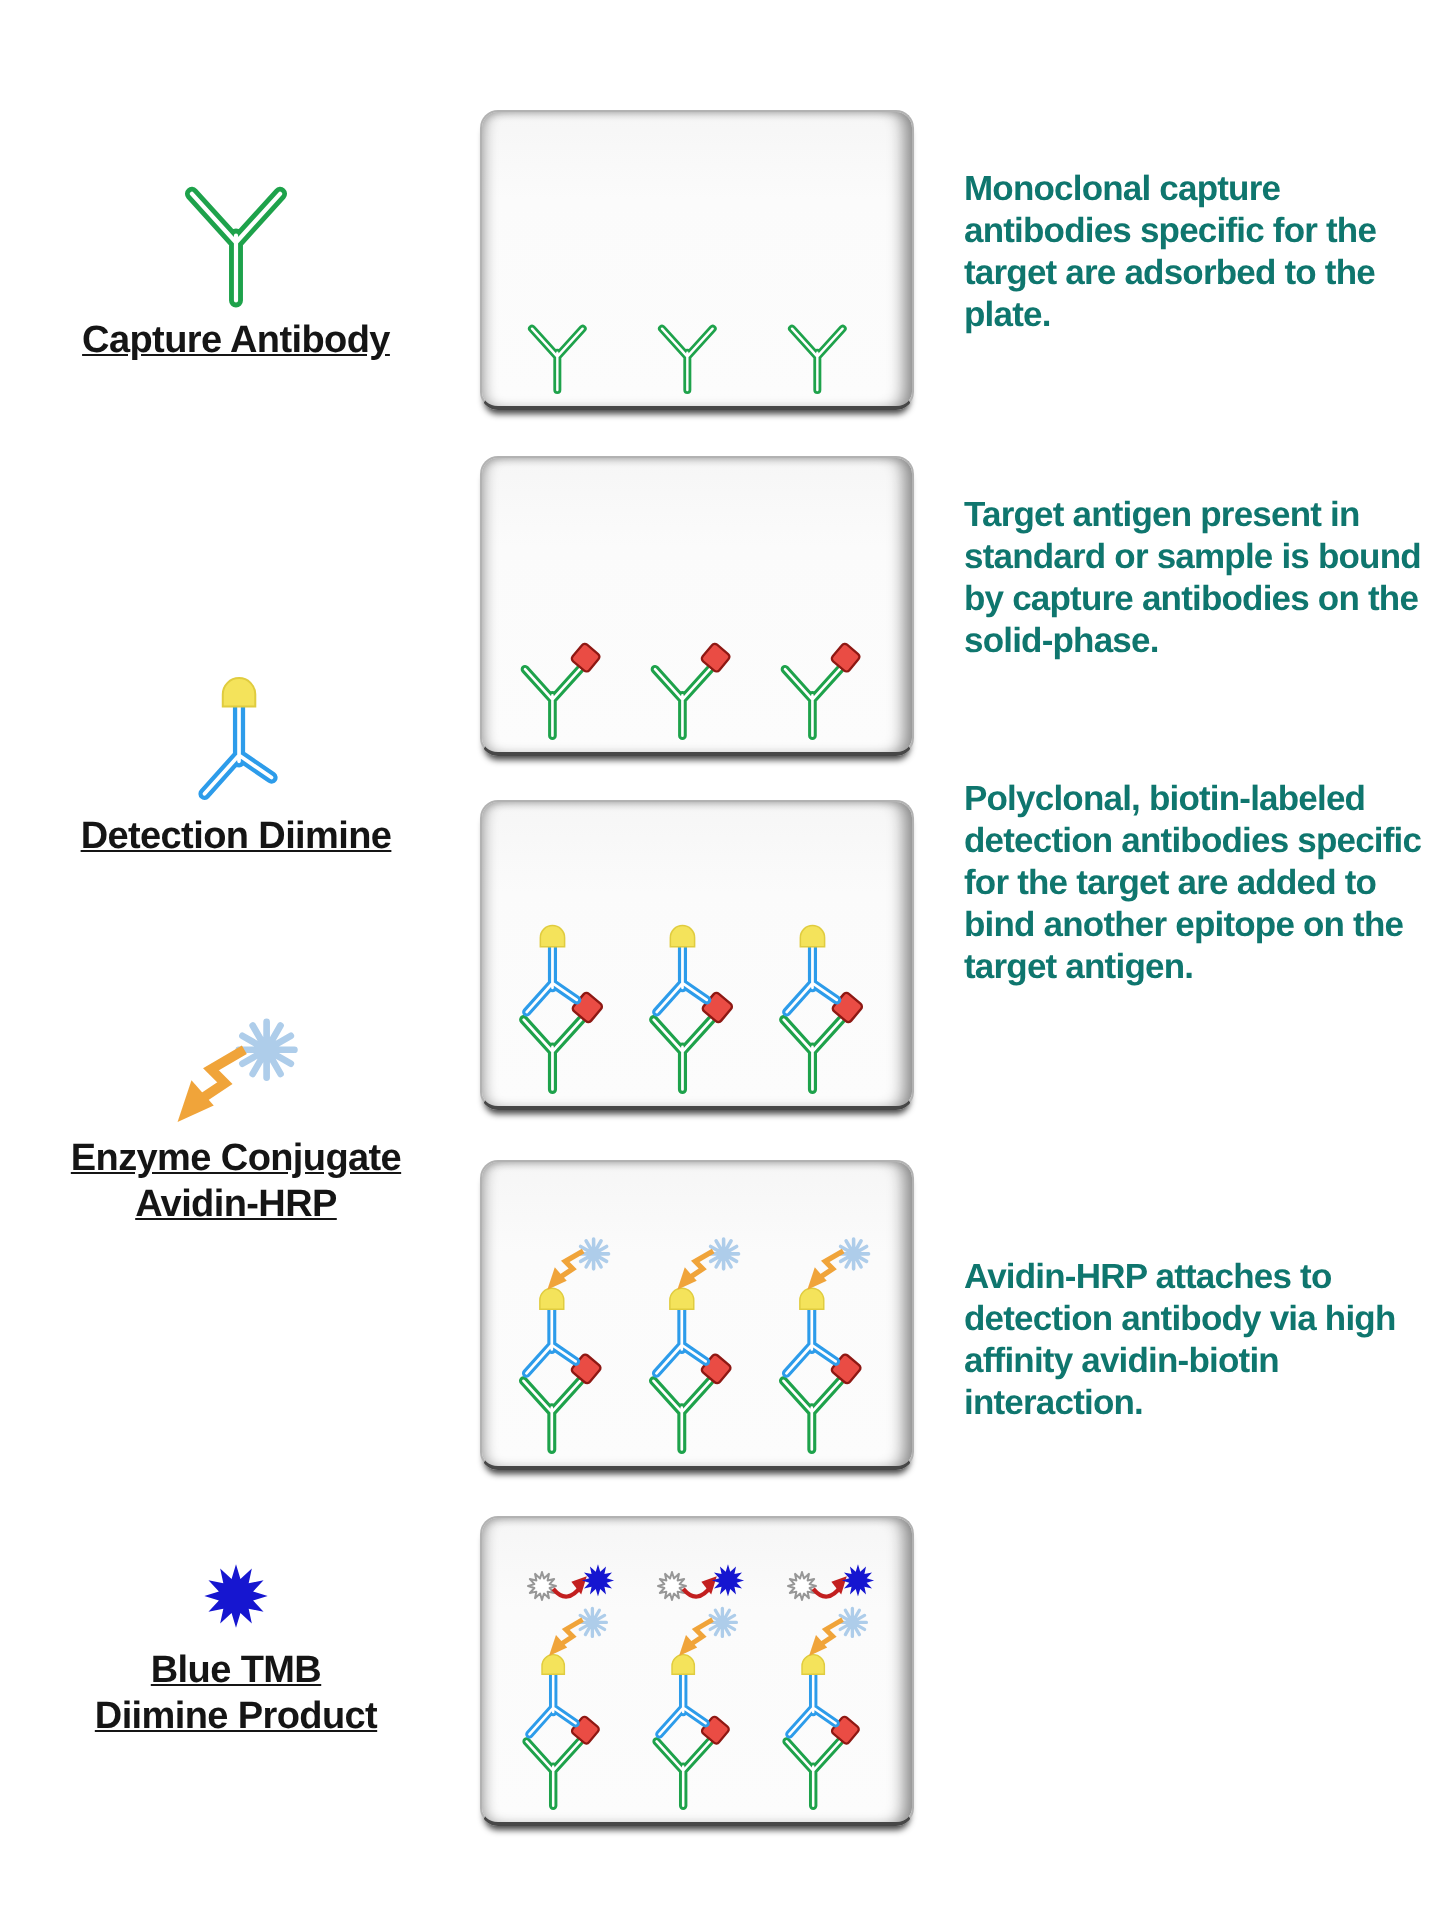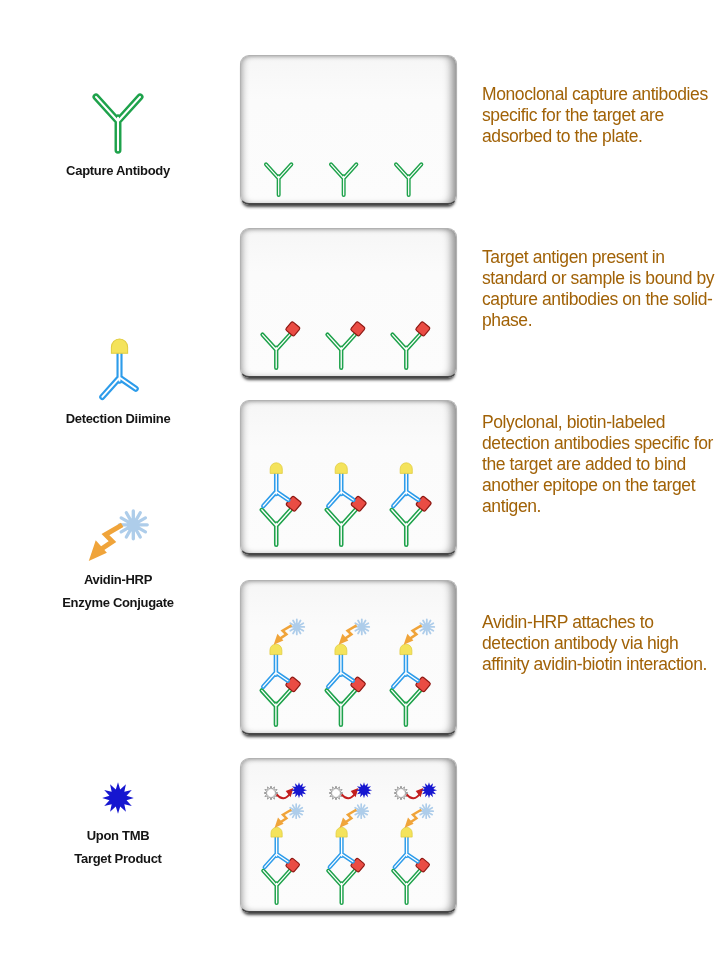--- a/index.html
+++ b/index.html
@@ -6,42 +6,42 @@
   .canvas{position:relative;width:720px;height:960px;background:#ffffff;overflow:hidden;
           font-family:"Liberation Sans",sans-serif;}
   .defs-holder{position:absolute;width:0;height:0;overflow:hidden;}
 
   
   .ab-out{fill:none;stroke-width:6;stroke-linecap:round;stroke-linejoin:round;}
   .ab-in{fill:none;stroke:#ffffff;stroke-width:1.8;stroke-linecap:round;stroke-linejoin:round;}
 
   .legend-item{position:absolute;left:8px;width:220px;display:flex;flex-direction:column;
                align-items:center;text-align:center;}
-  .legend-label{margin-top:4px;font-weight:bold;font-size:13px;line-height:23px;color:#151515;
-                letter-spacing:-0.3px;}
+  .legend-label{margin-top:4px;font-weight:bold;font-size:19px;line-height:23px;color:#151515;
+                letter-spacing:-0.3px;text-decoration:underline;}
   .legend-label span{display:block;}
 
   .well{position:absolute;left:240px;width:215px;border-radius:9px;
         background:linear-gradient(180deg,#f6f6f6 0%,#fbfbfb 30%,#fcfcfc 100%);
         border:1px solid #b2b2b2;border-bottom:2px solid #474747;
         box-shadow: inset 5px 0 7px -4px #9c9c9c,
                     inset -8px 0 8px -4px #8a8a8a,
                     inset 0 3px 4px -3px #ababab,
                     0 4px 3px -2px rgba(25,25,25,0.8);}
   .well-floor{position:absolute;left:10px;right:10px;bottom:6px;display:flex;
               justify-content:space-around;align-items:flex-end;}
   .cpx{display:block;}
   .cpx.s1{height:40px;}
   .cpx.s2{height:52px;}
   .cpx.s3{height:88px;}
   .cpx.s4{height:112px;}
   .cpx.s5{height:126px;}
 
-  .desc{position:absolute;left:482px;width:236px;font-weight:normal;font-size:17.5px;
-        line-height:21px;color:#a16207;letter-spacing:-0.4px;}
+  .desc{position:absolute;left:482px;width:236px;font-weight:bold;font-size:17.5px;
+        line-height:21px;color:#0f766e;letter-spacing:-0.4px;}
 </style>
 </head>
 <body>
 
 <div class="canvas">
 
   <svg class="defs-holder" aria-hidden="true">
     <defs>
       <g id="sym-gab">
         <path class="ab-out" style="stroke:var(--capture-antibody,#1EA24B)" d="M22,24 L3,3 M22,24 L41,3 M22,21 L22,49"></path>
@@ -111,33 +111,33 @@
       <span>Detection Diimine</span>
     </div>
   </div>
 
   <div class="legend-item" style="top:508px">
     <svg width="64" height="56" viewBox="0 0 46 40">
       <use href="#sym-burst" transform="translate(34,12)"></use>
       <use href="#sym-zigzag" transform="translate(2,10)"></use>
     </svg>
     <div class="legend-label">
+      <span>Enzyme Conjugate</span>
       <span>Avidin-HRP</span>
-      <span>Enzyme Conjugate</span>
     </div>
   </div>
 
 
   <div class="legend-item" style="top:779px">
     <svg width="38" height="38" viewBox="-12 -12 24 24">
       <use href="#sym-star-solid"></use>
     </svg>
     <div class="legend-label" style="margin-top:7px">
-      <span>Upon TMB</span>
-      <span>Target Product</span>
+      <span>Blue TMB</span>
+      <span>Diimine Product</span>
     </div>
   </div>
 
   <div class="well" style="top:55px;height:147px">
     <div class="well-floor">
       <svg class="cpx s1" viewBox="8 130 72 60">
           <use href="#c-s1"></use>
         </svg>
       <svg class="cpx s1" viewBox="8 130 72 60">
           <use href="#c-s1"></use>
@@ -199,16 +199,16 @@
           <use href="#c-s5"></use>
         </svg>
       <svg class="cpx s5" viewBox="8 10 76 180">
           <use href="#c-s5"></use>
         </svg>
     </div>
   </div>
 
   <div class="desc" style="top:84px">Monoclonal capture antibodies specific for the target are adsorbed to the plate.</div>
   <div class="desc" style="top:247px">Target antigen present in standard or sample is bound by capture antibodies on the solid-phase.</div>
-  <div class="desc" style="top:412px">Polyclonal, biotin-labeled detection antibodies specific for the target are added to bind another epitope on the target antigen.</div>
-  <div class="desc" style="top:612px">Avidin-HRP attaches to detection antibody via high affinity avidin-biotin interaction.</div>
+  <div class="desc" style="top:389px">Polyclonal, biotin-labeled detection antibodies specific for the target are added to bind another epitope on the target antigen.</div>
+  <div class="desc" style="top:628px">Avidin-HRP attaches to detection antibody via high affinity avidin-biotin interaction.</div>
 
 </div>
 
 </body></html>

